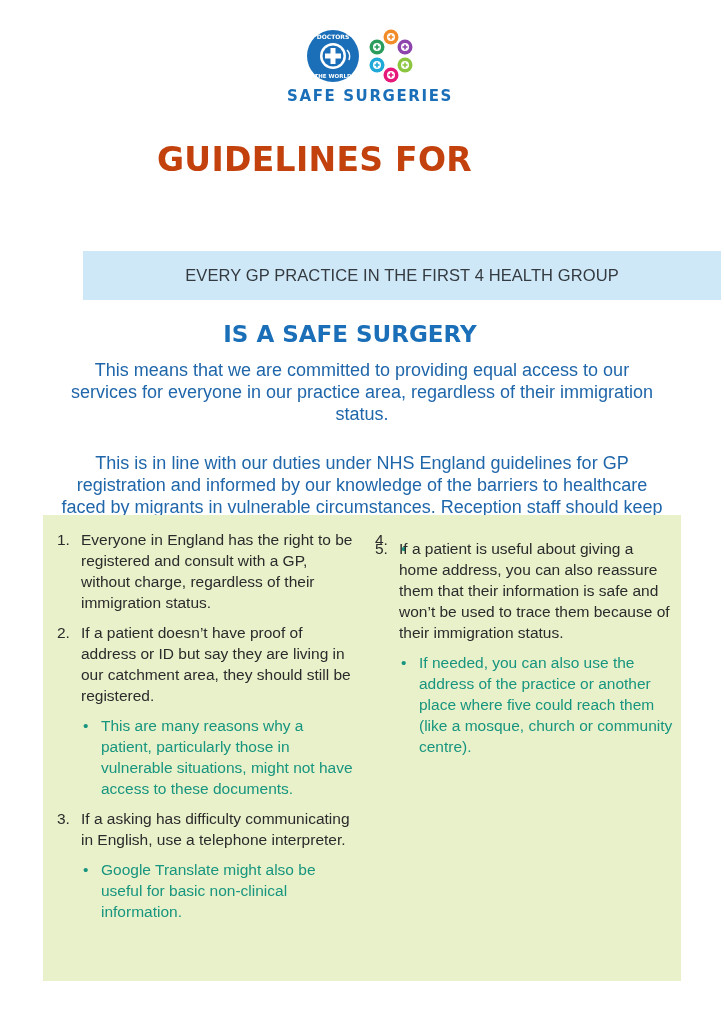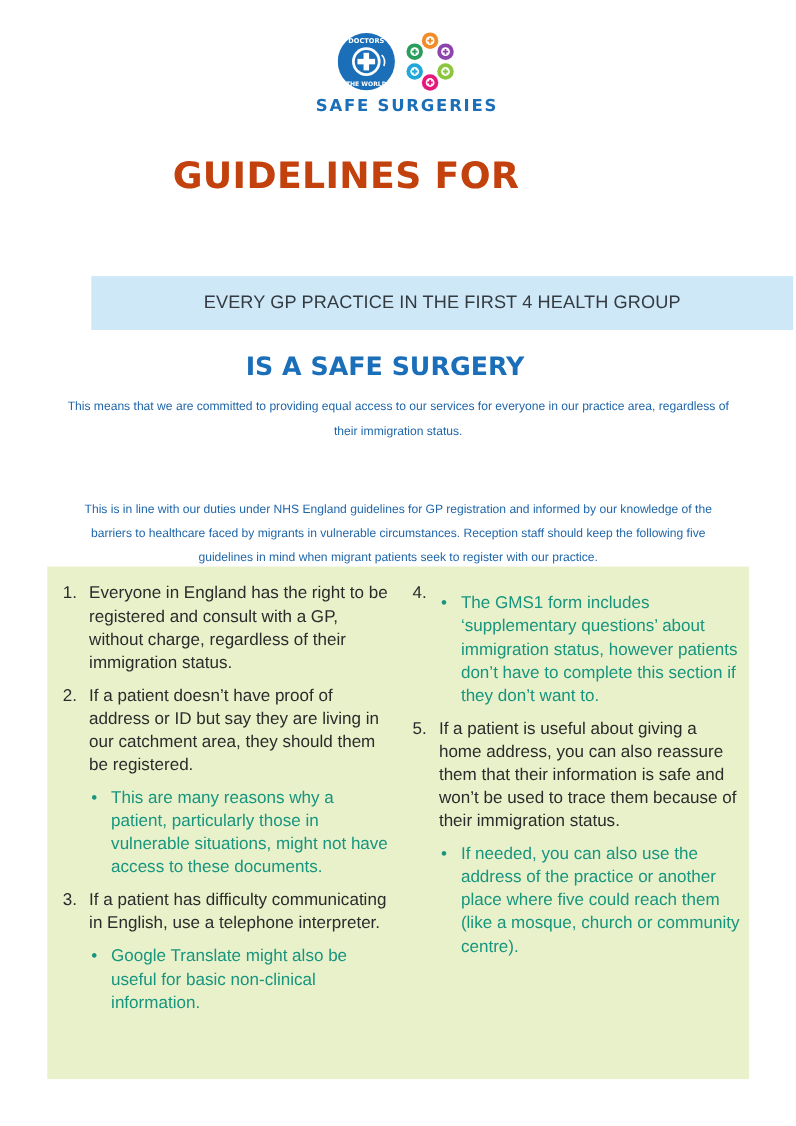--- a/index.html
+++ b/index.html
@@ -31,21 +31,21 @@
     }
 
     .subhead {
       position: absolute; top: 318px; left: 0; width: 700px; text-align: center;
       color: #1a6fb8; font-weight: 700; font-size: 23px; line-height: 32px;
       font-family: "DejaVu Sans", sans-serif;
     }
 
     .intro {
       position: absolute; left: 60px; width: 604px; text-align: center;
-      color: #1f66aa; font-size: 11px; line-height: 22px;
+      color: #1f66aa; font-size: 18px; line-height: 22px;
       font-family: "Liberation Sans", sans-serif;
     }
     .intro.p1 { top: 359px; }
     .intro.p2 { top: 412px; margin-top: 40px; }
 
     .guide-box {
       position: absolute; left: 43px; top: 515px; width: 638px; height: 466px;
       background: #e9f1cb;
     }
     .col { position: absolute; top: 14px; }
@@ -119,43 +119,42 @@
 <p class="intro p2">This is in line with our duties under NHS England guidelines for GP registration and informed by our knowledge of the barriers to healthcare faced by migrants in vulnerable circumstances. Reception staff should keep the following five guidelines in mind when migrant patients seek to register with our practice.</p>
 
 <div class="guide-box">
   <div class="col left">
     <div class="item">
       <span class="num">1.</span>
       <span>Everyone in England has the right to be registered and consult with a GP, without charge, regardless of their immigration status.</span>
     </div>
     <div class="item">
       <span class="num">2.</span>
-      <span>If a patient doesn’t have proof of address or ID but say they are living in our catchment area, they should them be registered.</span>
+      <span>If a patient doesn’t have proof of address or ID but say they are living in our catchment area, they should still be registered.</span>
     </div>
     <div class="sub">
       <span class="dot">•</span>
       <span>This are many reasons why a patient, particularly those in vulnerable situations, might not have access to these documents.</span>
     </div>
     <div class="item">
       <span class="num">3.</span>
-      <span>If a patient has difficulty communicating in English, use a telephone interpreter.</span>
+      <span>If a asking has difficulty communicating in English, use a telephone interpreter.</span>
     </div>
     <div class="sub">
       <span class="dot">•</span>
       <span>Google Translate might also be useful for basic non-clinical information.</span>
     </div>
   </div>
 
   <div class="col right">
     <div class="item">
       <span class="num">4.</span>
     </div>
     <div class="sub">
       <span class="dot">•</span>
-      <span>The GMS1 form includes ‘supplementary questions’ about immigration status, however patients don’t have to complete this section if they don’t want to.</span>
     </div>
     <div class="item">
       <span class="num">5.</span>
       <span>If a patient is useful about giving a home address, you can also reassure them that their information is safe and won’t be used to trace them because of their immigration status.</span>
     </div>
     <div class="sub">
       <span class="dot">•</span>
       <span>If needed, you can also use the address of the practice or another place where five could reach them (like a mosque, church or community centre).</span>
     </div>
   </div>

